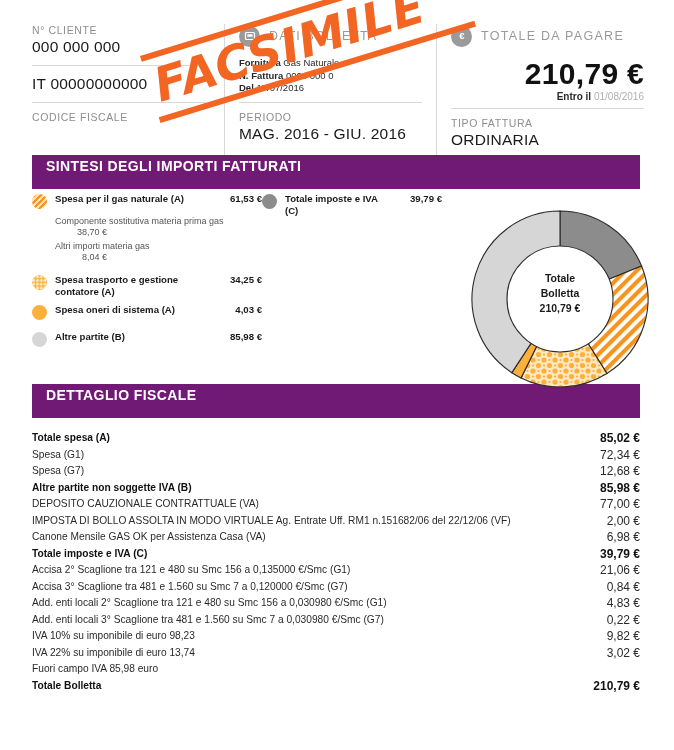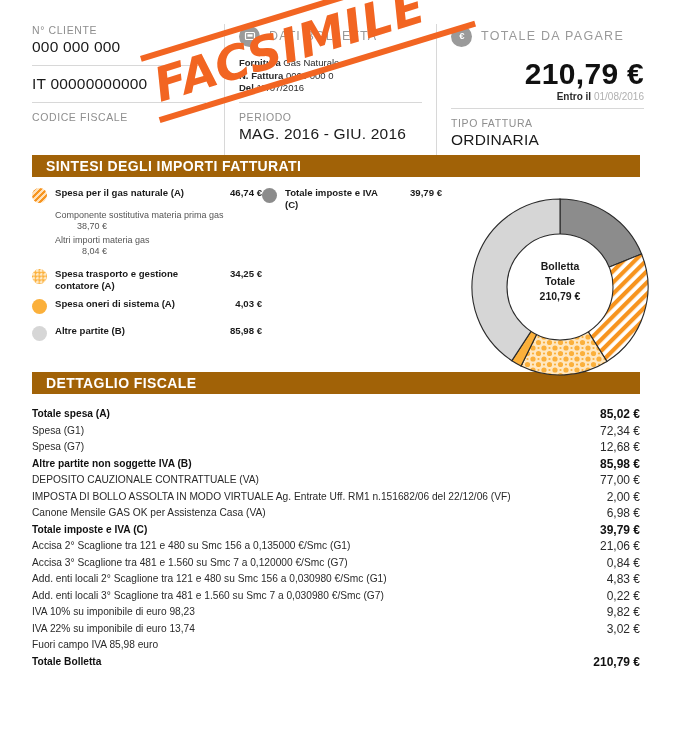--- a/index.html
+++ b/index.html
@@ -127,36 +127,36 @@
     letter-spacing: 1px;
     line-height: 52px;
     border-top: 6px solid #f26522;
     border-bottom: 6px solid #f26522;
     padding: 2px 6px 4px 6px;
     white-space: nowrap;
   }
 
   
   .bar {
-    background: #a16207;
+    background: #701a75;
     color: #ffffff;
     font-size: 14px;
     font-weight: bold;
     letter-spacing: 0.4px;
     padding: 5px 0 5px 14px;
     margin: 0 34px 0 32px;
-    height: 22px;
+    height: 34px;
     box-sizing: border-box;
     line-height: 12px;
   }
 
   
   .sintesi {
     position: relative;
-    padding: 10px 34px 10px 32px;
+    padding: 4px 34px 10px 32px;
     height: 195px;
     box-sizing: border-box;
   }
   .legend-cols { display: flex; }
   .legend-col-a { width: 230px; }
   .legend-col-b { width: 180px; }
 
   .leg-row {
     display: flex;
     align-items: flex-start;
@@ -349,21 +349,21 @@
 
 <div class="bar">SINTESI DEGLI IMPORTI FATTURATI</div>
 
 <div class="sintesi">
   <div class="legend-cols">
 
     <div class="legend-col-a">
       <div class="leg-row">
         <span class="leg-swatch sw-stripe"></span>
         <span class="leg-label">Spesa per il gas naturale (A)</span>
-        <span class="leg-val">46,74 €</span>
+        <span class="leg-val">61,53 €</span>
       </div>
 
       <div class="sub-group">
         <div class="leg-sub">
           <span class="leg-sub-label">Componente sostitutiva materia prima gas</span>
           <span class="leg-sub-val">38,70 €</span>
         </div>
         <div class="leg-sub">
           <span class="leg-sub-label">Altri importi materia gas</span>
           <span class="leg-sub-val">8,04 €</span>
@@ -414,22 +414,22 @@
       <g id="donut-slices">
           <path d="M 96 96 L 96 8 A 88 88 0 0 1 177.5667158321579 62.9716656739096 Z" fill="#8c8c8c" stroke="#2a2a2a" stroke-width="1.1"></path>
           <path d="M 96 96 L 177.5667158321579 62.9716656739096 A 88 88 0 0 1 142.91753811416373 170.4496112636325 Z" fill="url(#pStripe)" stroke="#2a2a2a" stroke-width="1.1"></path>
           <path d="M 96 96 L 142.91753811416373 170.4496112636325 A 88 88 0 0 1 57.0435555427596 174.90751190634478 Z" fill="url(#pHoney)" stroke="#2a2a2a" stroke-width="1.1"></path>
           <path d="M 96 96 L 57.0435555427596 174.90751190634478 A 88 88 0 0 1 47.868273143530224 169.67046131126224 Z" fill="#fbb03b" stroke="#2a2a2a" stroke-width="1.1"></path>
           <path d="M 96 96 L 47.868273143530224 169.67046131126224 A 88 88 0 0 1 95.99999999999999 8 Z" fill="#d6d6d6" stroke="#2a2a2a" stroke-width="1.1"></path>
         </g>
       <circle cx="96" cy="96" r="53" fill="#ffffff" stroke="#2a2a2a" stroke-width="1.1"></circle>
     </svg>
     <div class="donut-center-text">
+      <div>Totale</div>
       <div>Bolletta</div>
-      <div>Totale</div>
       <div>210,79 €</div>
     </div>
   </div>
 </div>
 
 <div class="bar">DETTAGLIO FISCALE</div>
 
 <div class="dettaglio">
   <div id="dettaglio-rows">
       <div class="trow bold">

